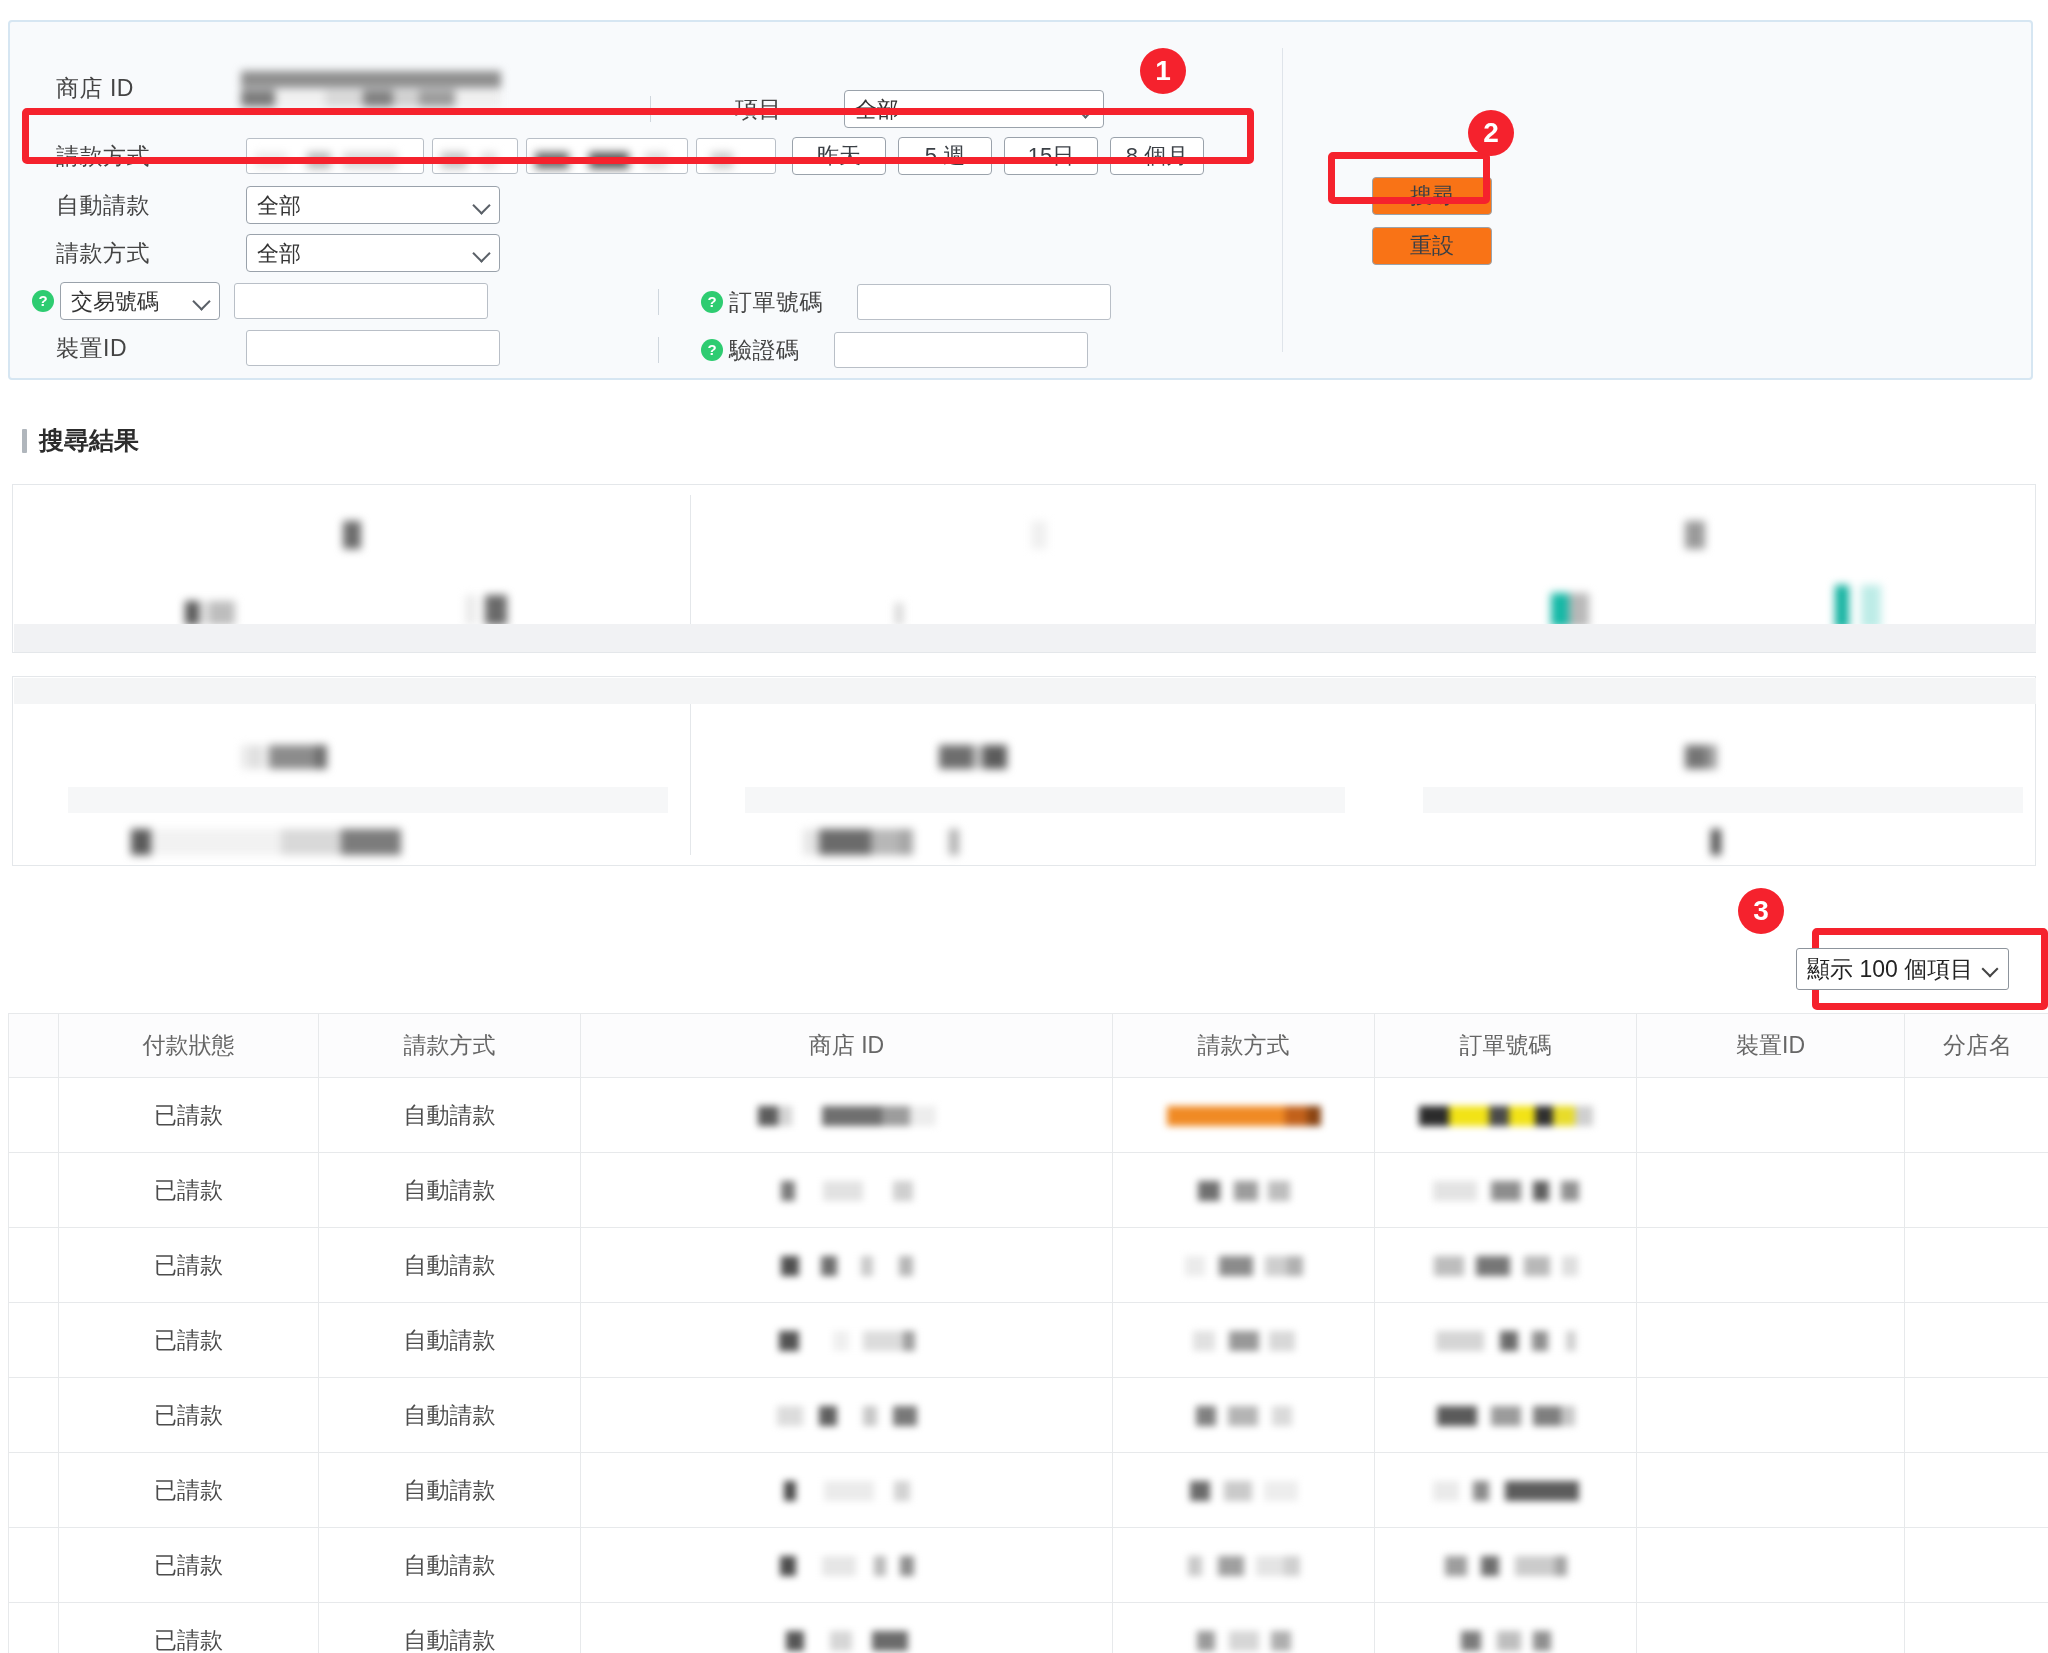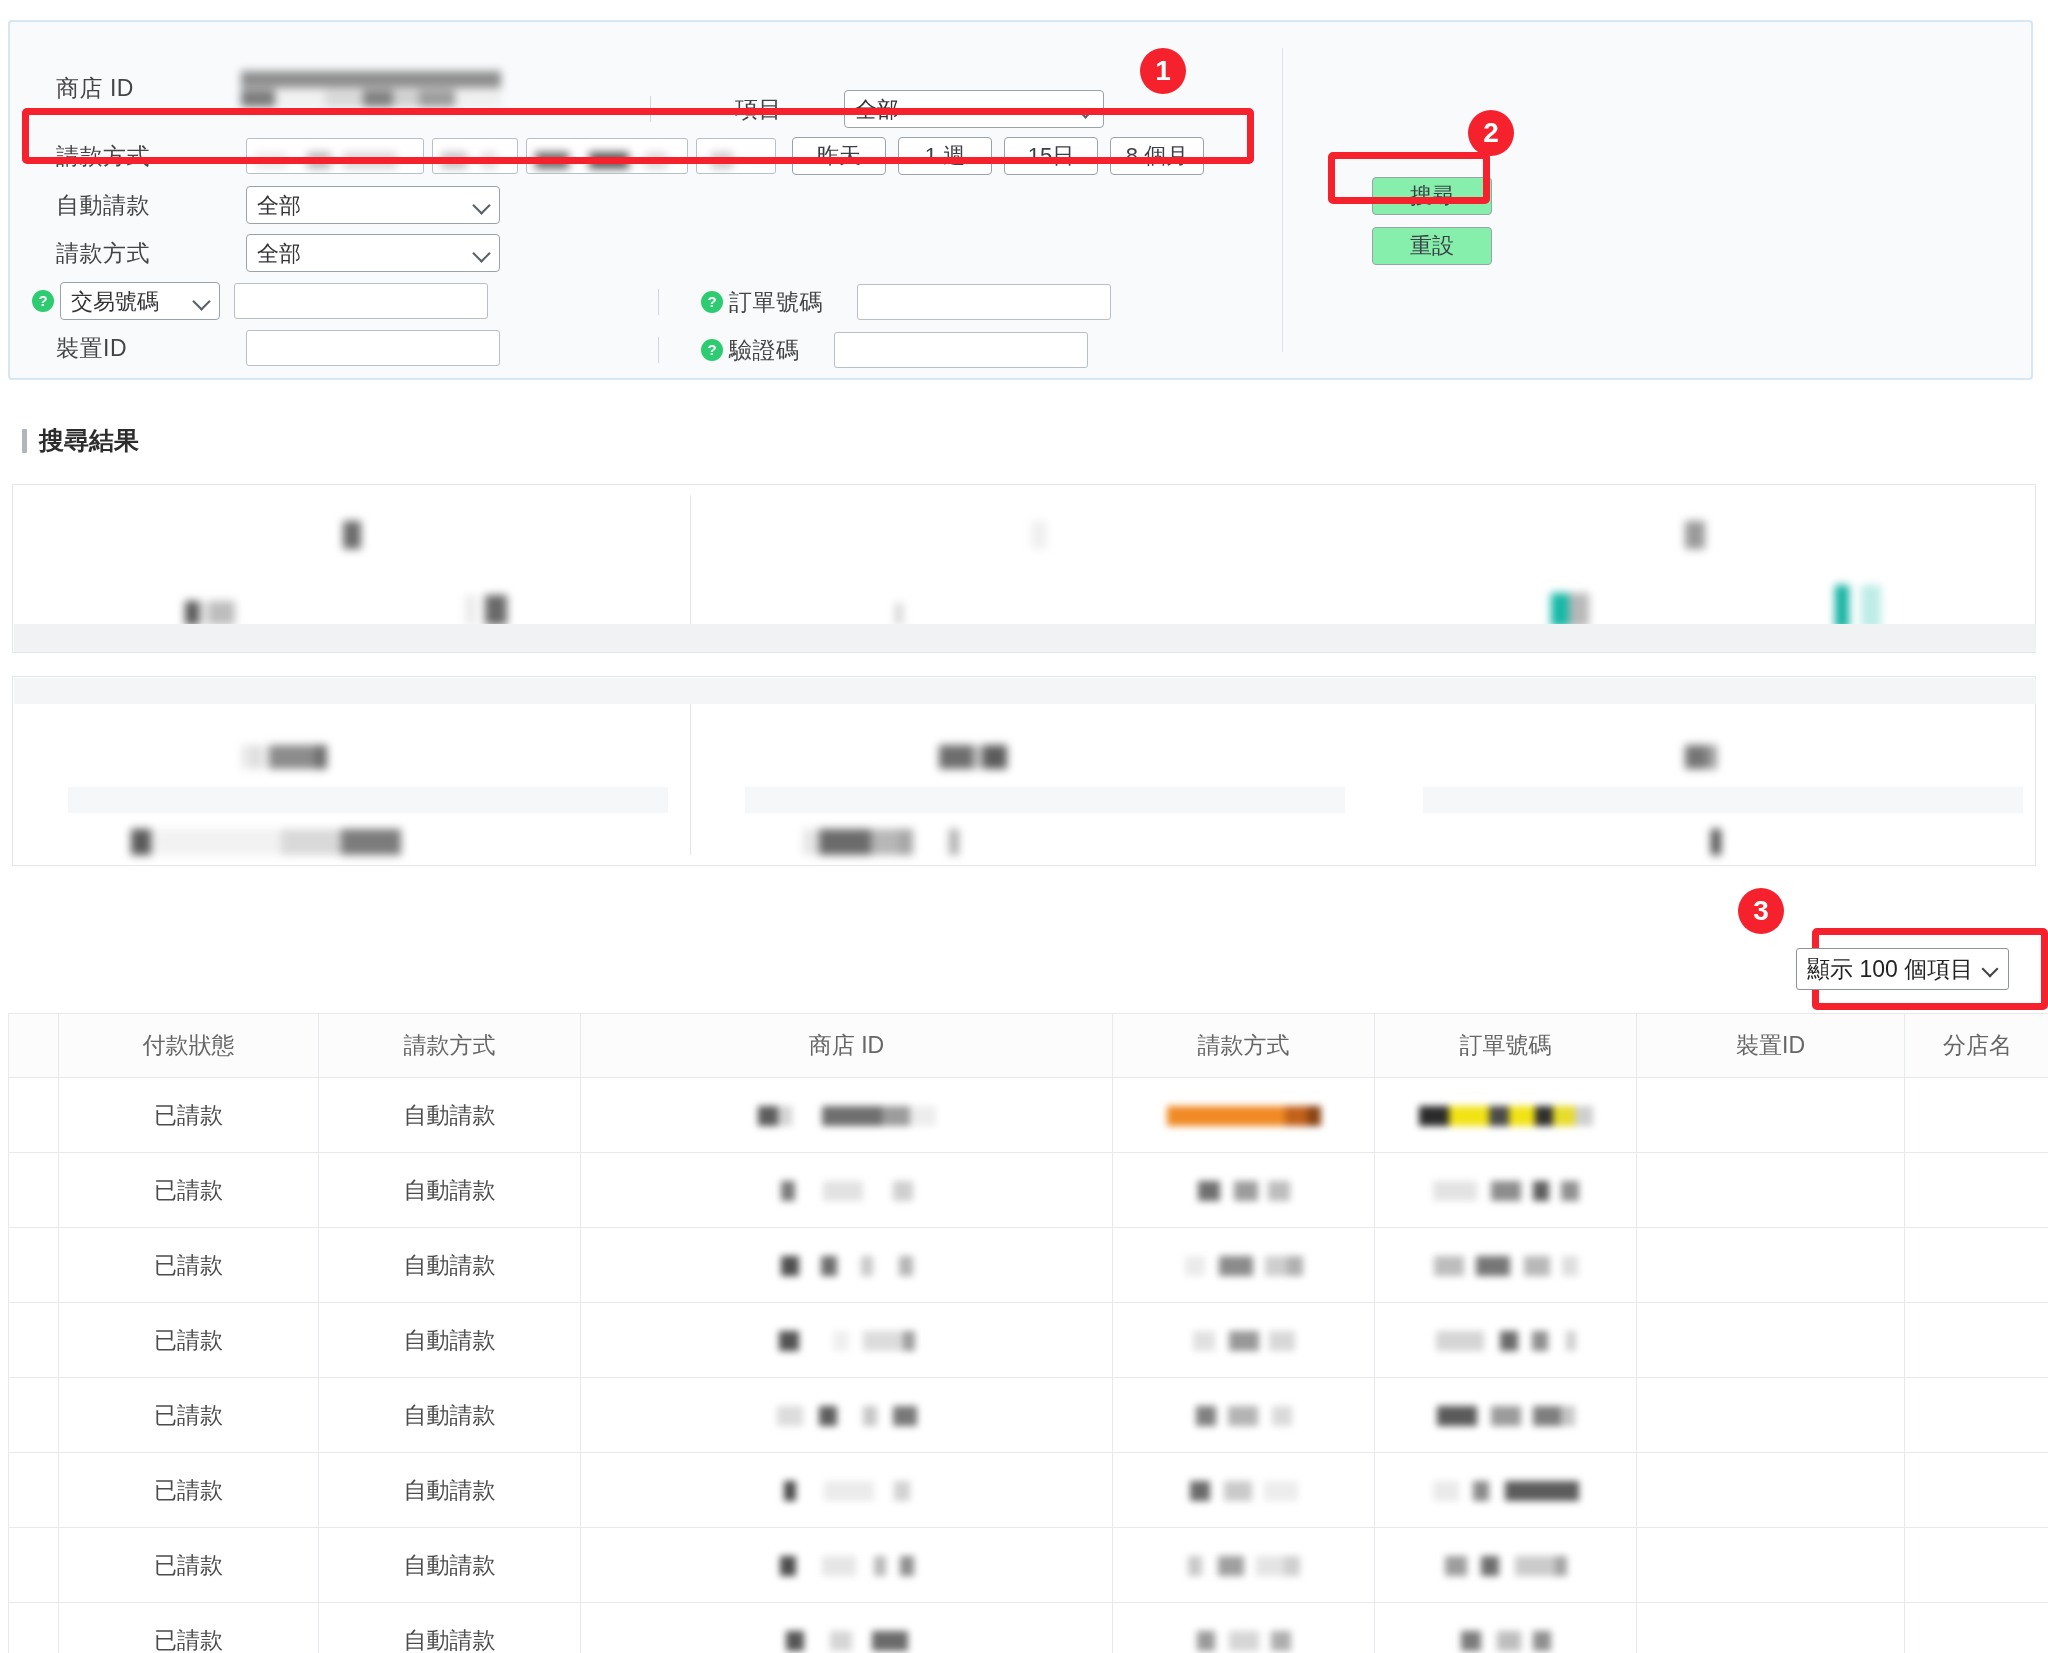--- a/index.html
+++ b/index.html
@@ -56,21 +56,21 @@
     width:11px; height:11px;
     border-right:2px solid #5a6067; border-bottom:2px solid #5a6067;
     transform: rotate(45deg); pointer-events:none;
   }
   .qbtn {
     background:#fff; border:1px solid #9aa2ab; border-radius:4px;
     height:38px; min-width:94px; font-size:22px; color:#3a3f45;
     font-family:inherit; cursor:pointer;
   }
   .actbtn {
-    background:#86efac; border:1px solid #9aa2ab; border-radius:4px;
+    background:#f97316; border:1px solid #9aa2ab; border-radius:4px;
     height:38px; width:120px; font-size:22px; color:#3a3f45;
     font-family:inherit; cursor:pointer; display:block;
   }
   .help {
     display:inline-block; width:22px; height:22px; border-radius:50%;
     background:#2ecc71; color:#fff; font-size:15px; font-weight:bold;
     text-align:center; line-height:22px; margin-right:6px;
     font-family:inherit; cursor:pointer;
   }
 
@@ -190,21 +190,21 @@
             <span class="blk" style="width:34px;height:17px;background:#6f6f6f;"></span><span class="blk" style="width:20px;height:17px;background:#fff;"></span><span class="blk" style="width:40px;height:17px;background:#5e5e5e;"></span><span class="blk" style="width:16px;height:17px;background:#fff;"></span><span class="blk" style="width:22px;height:17px;background:#dcdcdc;"></span>
           </span>
         </span>
         <span class="inp" style="width:80px; margin-left:8px; position:relative; overflow:hidden;">
           <span class="blur" style="position:absolute; left:14px; top:8px;">
             <span class="blk" style="width:22px;height:17px;background:#cdcdcd;"></span>
           </span>
         </span>
 
         <button class="qbtn" style="margin-left:16px;">昨天</button>
-        <button class="qbtn" style="margin-left:12px;">1 週</button>
+        <button class="qbtn" style="margin-left:12px;">5 週</button>
         <button class="qbtn" style="margin-left:12px;">15日</button>
         <button class="qbtn" style="margin-left:12px;">8 個月</button>
       </div>
 
       <div class="frow" style="left:46px; top:164px;">
         <span class="flabel" style="width:190px;">自動請款</span>
         <span class="selwrap">
           <select class="sel" style="width:254px;">
             <option>全部</option>
           </select>

